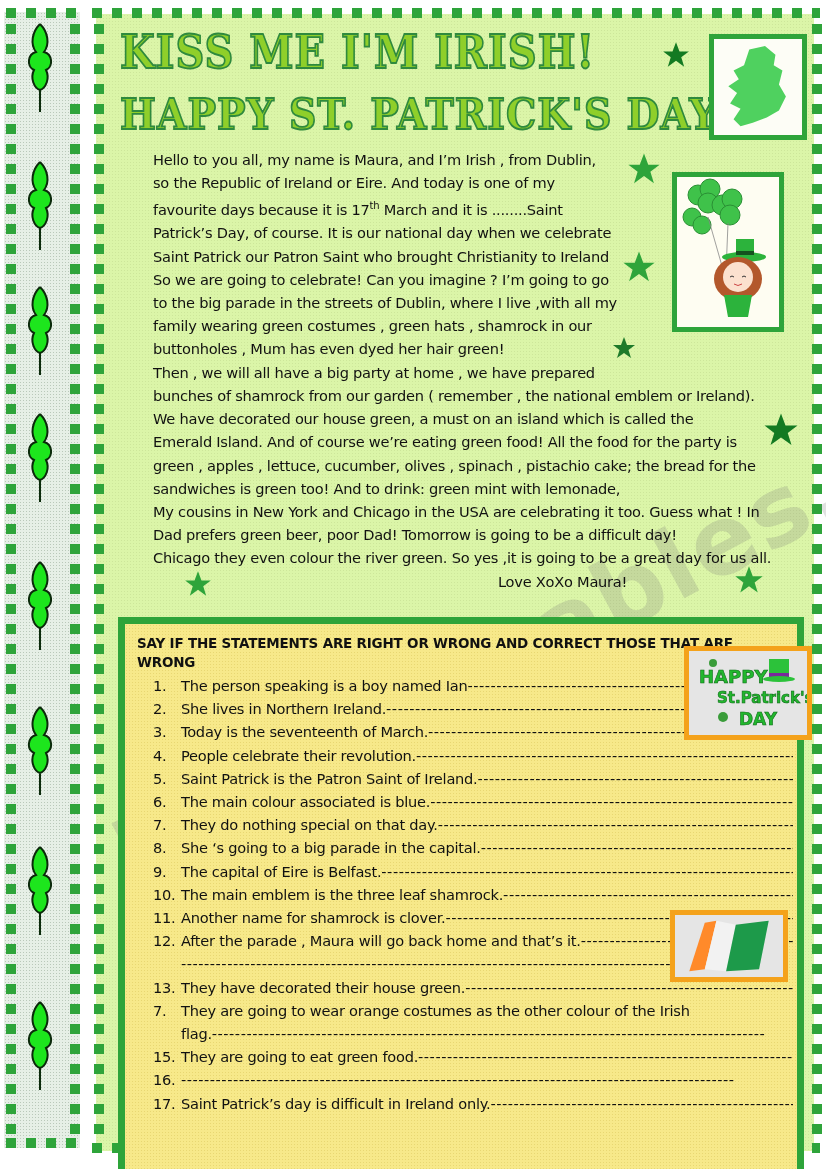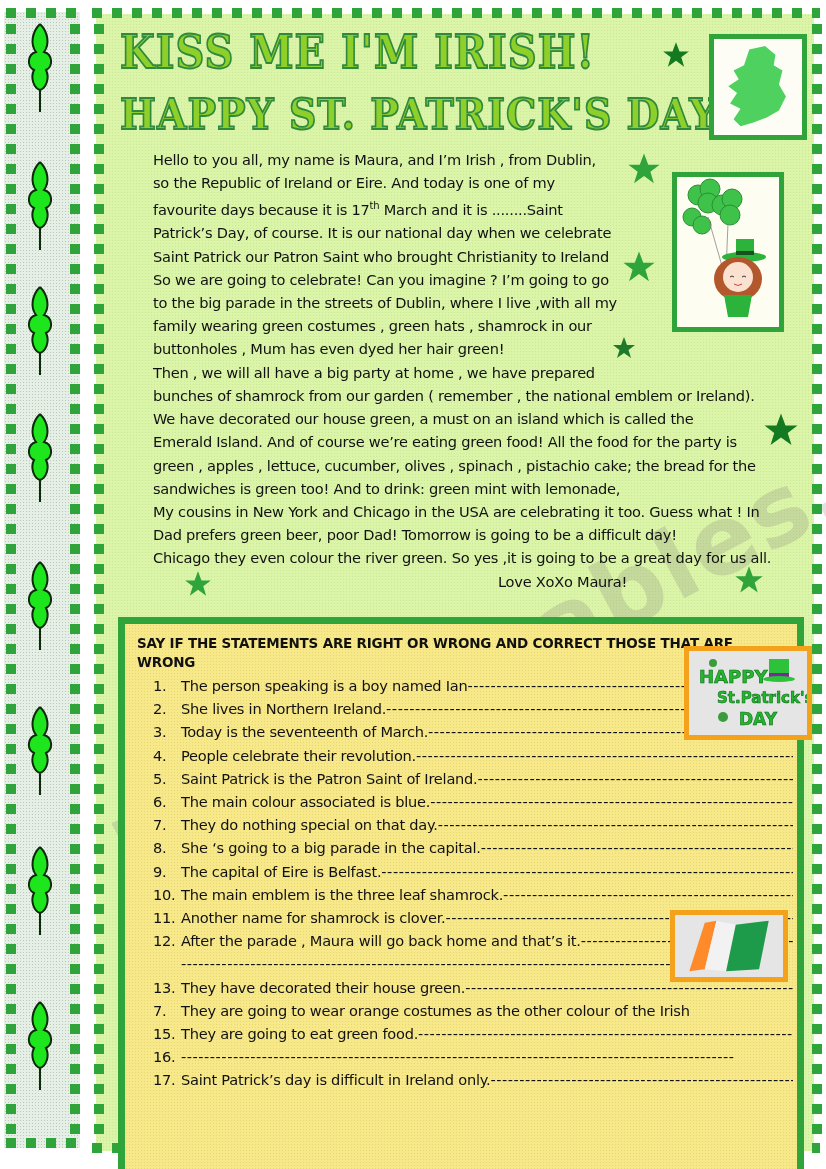--- a/index.html
+++ b/index.html
@@ -273,20 +273,24 @@
       </div>
     <div class="q">
         <span class="num">13.</span>
         <span class="txt">They have decorated their house green.</span>
         <span class="dash">------------------------------------------------------------------------------------------------</span>
       </div>
     <div class="q">
         <span class="num">7.</span>
         <span class="txt">They are going to wear  orange costumes as the other colour of the Irish</span>
       </div>
+    <div class="q cont">
+        <span class="txt">flag.</span>
+        <span class="dash">------------------------------------------------------------------------------------------------</span>
+      </div>
     <div class="q">
         <span class="num">15.</span>
         <span class="txt"> They are going to eat green food.</span>
         <span class="dash">------------------------------------------------------------------------------------------------</span>
       </div>
     <div class="q">
         <span class="num">16.</span>
         <span class="dash">------------------------------------------------------------------------------------------------</span>
       </div>
     <div class="q">

